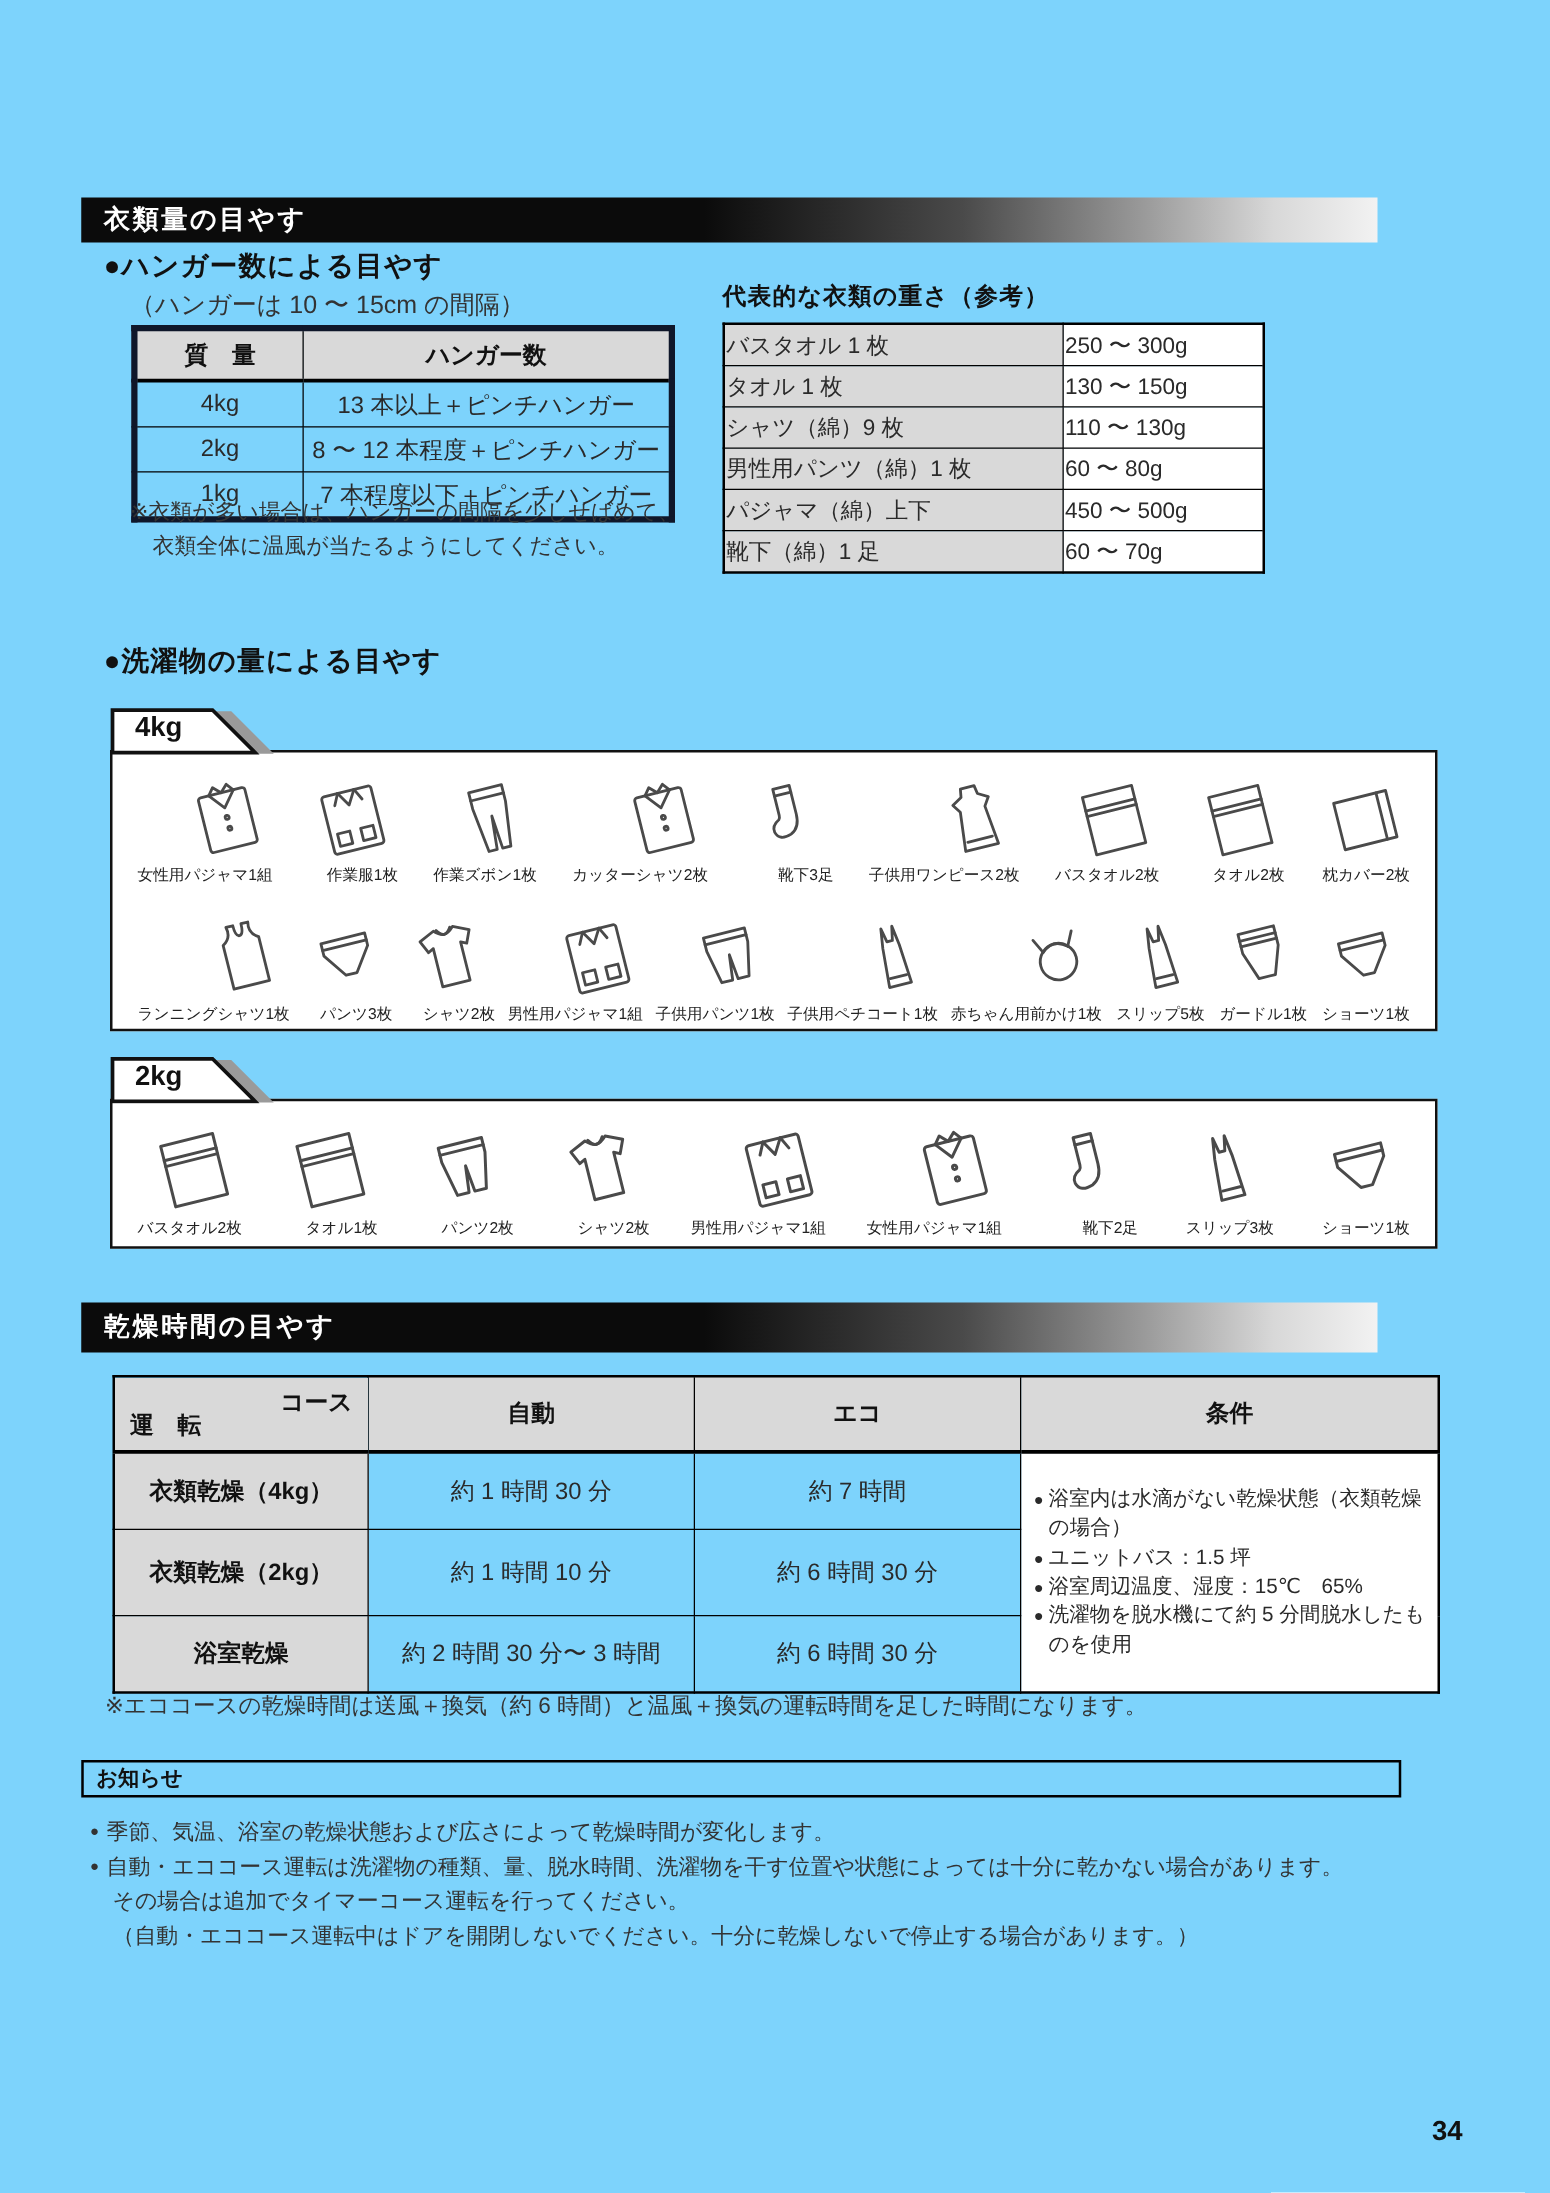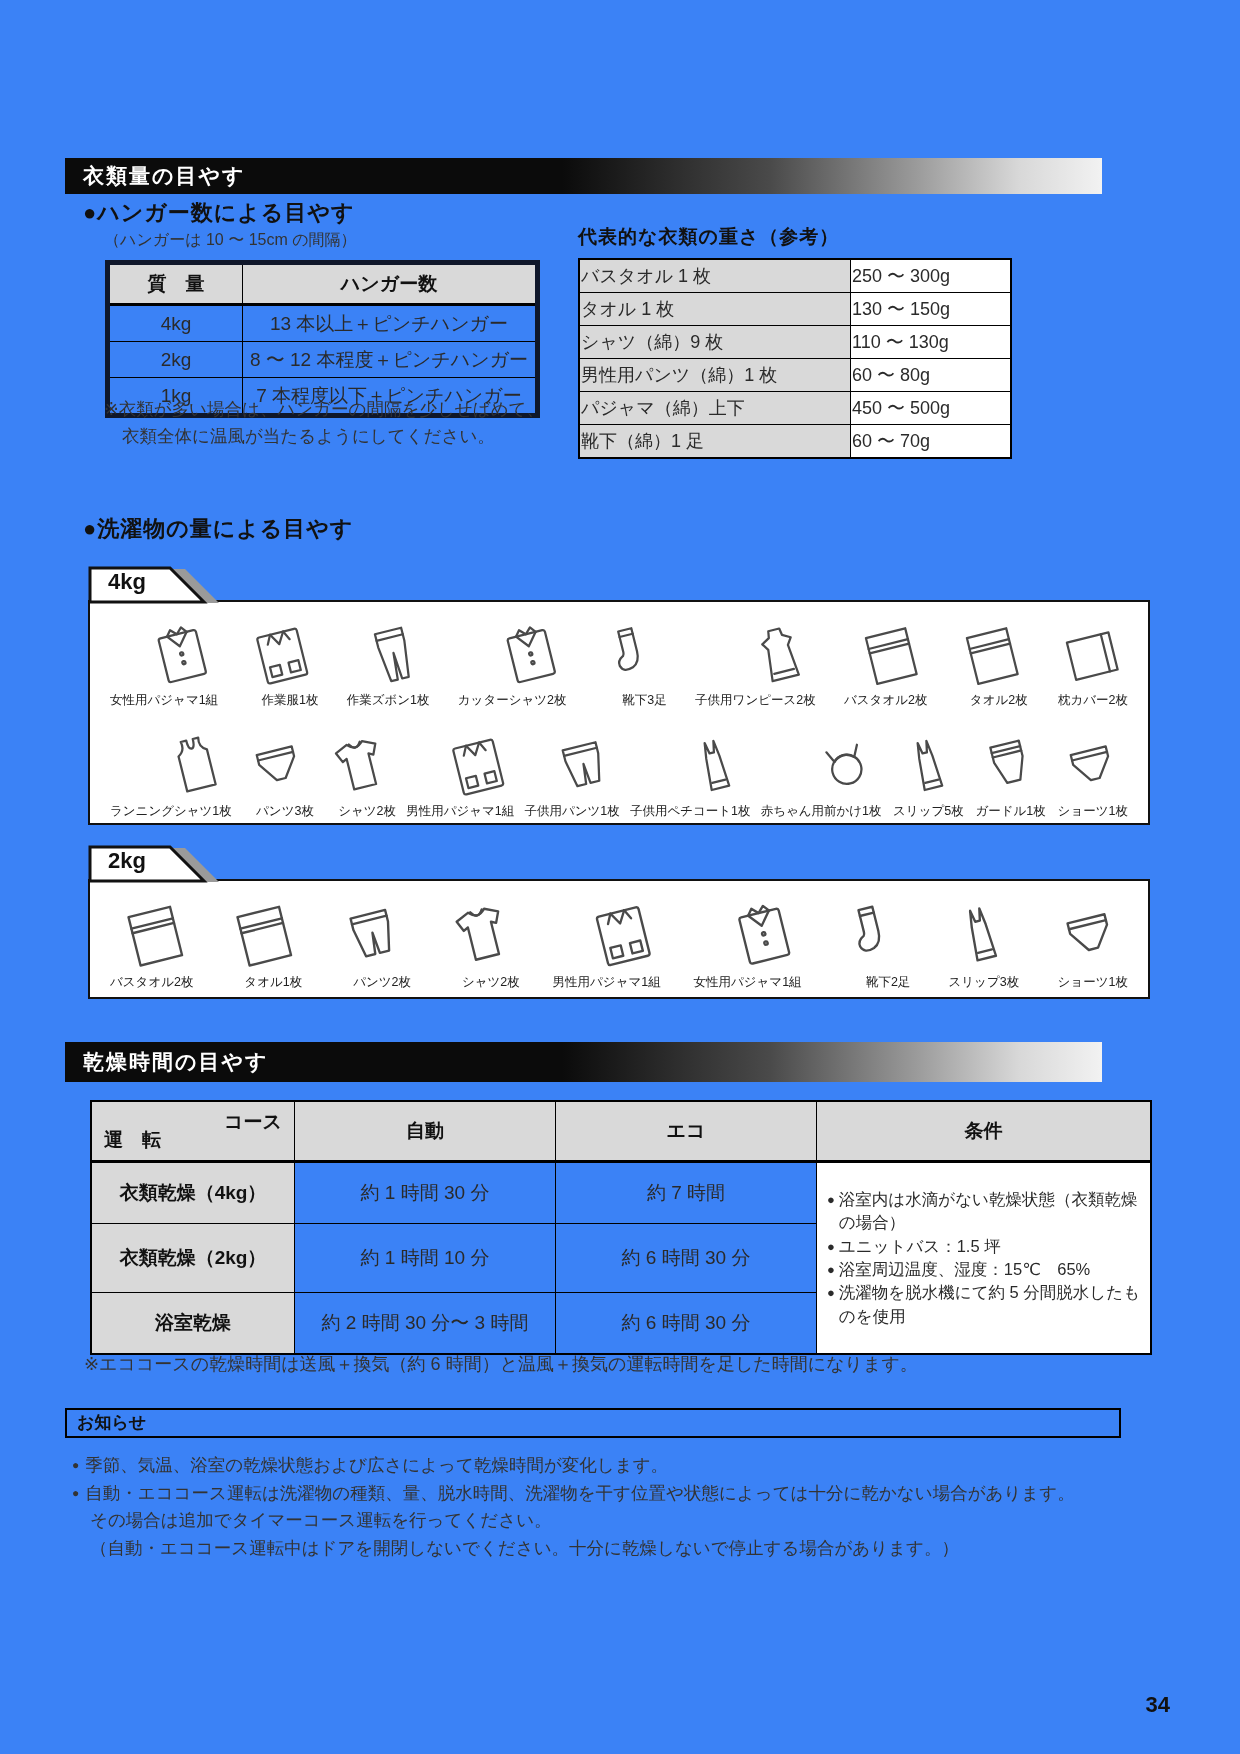--- a/index.html
+++ b/index.html
@@ -1,30 +1,30 @@
 <!DOCTYPE html>
 <html><head>
 <meta charset="utf-8">
 <style>
   html,body { margin:0; padding:0; background:#fff; }
-  .page { position:relative; width:1240px; height:1754px; background:#3b82f6; overflow:hidden;
+  .page { position:relative; width:1240px; height:1754px; background:#7dd3fc; overflow:hidden;
           font-family:"Liberation Sans","DejaVu Sans",sans-serif; color:#222; }
 
   
   .bar { position:absolute; left:65px; width:1037px; height:36px;
          background:linear-gradient(90deg,#0b0b0b 0%,#0b0b0b 48%,#4a4a4a 68%,#9a9a9a 82%,#d8d8d8 92%,#f2f2f2 100%);
          color:#fff; font-weight:bold; font-size:21px; line-height:36px; padding-left:18px; box-sizing:border-box; letter-spacing:2px; }
   #bar1 { top:158px; }
   #bar2 { top:1042px; height:40px; line-height:40px; }
 
   .h2 { position:absolute; font-weight:bold; font-size:22px; color:#111; letter-spacing:1px; }
   #hanger-heading { left:83px; top:198px; }
   #laundry-heading { left:83px; top:514px; }
   #weights-heading { left:578px; top:224px; font-size:19px; }
-  .note { position:absolute; font-size:16px; color:#333; }
+  .note { position:absolute; font-size:20px; color:#333; }
   #hanger-note { left:104px; top:230px; }
 
   
   #hanger-table { position:absolute; left:105px; top:260px; border-collapse:collapse; border:5px solid #0f172a; }
   #hanger-table td { border:1.5px solid #000; text-align:center; font-size:19px; color:#2a2a2a; }
   #hanger-table tr.head td { background:#d9d9d9; font-weight:bold; color:#111; height:36px; border-bottom:3px solid #000; }
   #hanger-table td.c-qty { width:130px; height:33px; }
   #hanger-table td.c-val { width:290px; }
 
   

